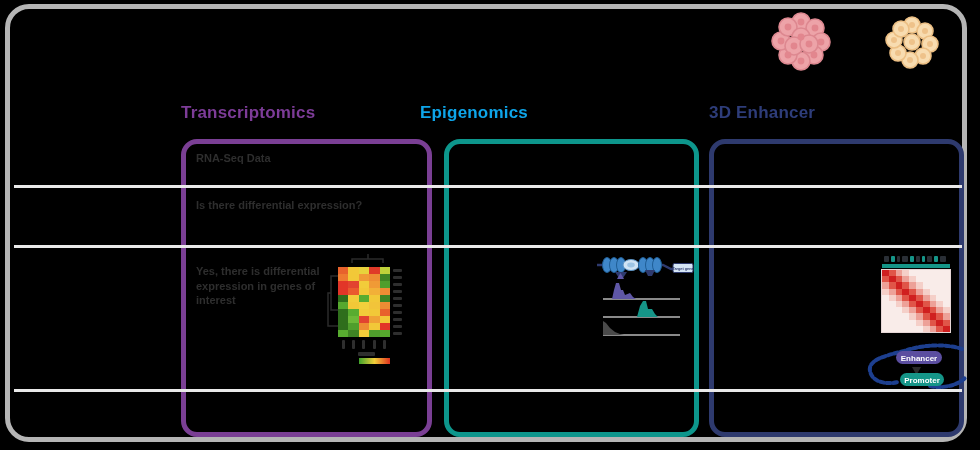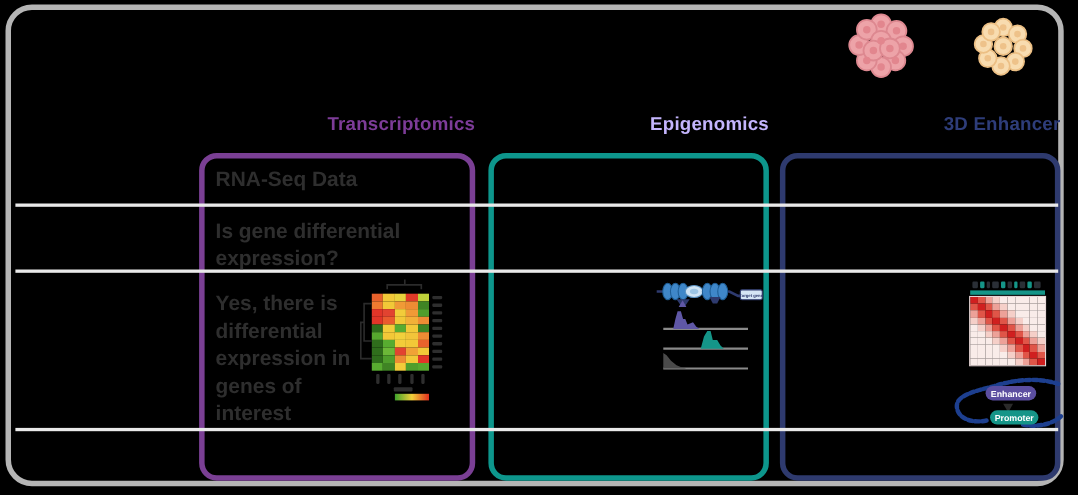--- a/index.html
+++ b/index.html
@@ -7,26 +7,26 @@
          font-family:"Liberation Sans",sans-serif;}
   .panel{position:absolute;left:5px;top:4px;width:962px;height:438px;box-sizing:border-box;
          border:5px solid #b5b5b5;border-radius:24px;background:transparent;z-index:1;}
   .sep{position:absolute;left:14px;width:948px;height:3px;background:#e9e9e9;z-index:5;}
   .sep1{top:185px}.sep2{top:245px}.sep3{top:389px}
   .colbox{position:absolute;top:139px;height:298px;box-sizing:border-box;border:5px solid;
           border-radius:16px;z-index:4;background:transparent;}
   .colbox.purple{left:181px;width:251px;border-color:#7a3f94;}
   .colbox.teal{left:444px;width:255px;border-color:#0d968c;}
   .colbox.navy{left:709px;width:255px;border-color:#2e3a6e;}
-  .colhead{position:absolute;top:103px;height:24px;z-index:6;text-align:right;
+  .colhead{position:absolute;top:103px;height:24px;z-index:6;text-align:left;
            font-size:17px;font-weight:800;letter-spacing:.2px;}
   .colhead.h1{left:181px;width:251px;color:#7d3c98;}
-  .colhead.h2{left:444px;width:255px;color:#c4b5fd;}
+  .colhead.h2{left:420px;width:255px;color:#0ea5e9;}
   .colhead.h3{left:709px;width:255px;color:#2e3d7a;}
-  .celltext{position:absolute;z-index:6;color:#2e2e2e;font-weight:700;font-size:19px;line-height:1.32;}
+  .celltext{position:absolute;z-index:6;color:#2e2e2e;font-weight:700;font-size:11px;line-height:1.32;}
   .t-rna{left:196px;top:151px;width:210px;}
   .t-q{left:196px;top:198px;width:180px;}
   .t-a{left:196px;top:264px;width:150px;}
   .t-e{left:196px;top:400px;width:210px;}
   .abs{position:absolute;z-index:6;}
   
   .hm-wrap{left:325px;top:250px;width:82px;height:120px;}
   .hm-grid{position:absolute;left:13px;top:17px;width:52px;height:70px;display:grid;
            grid-template-columns:repeat(5,1fr);grid-auto-rows:1fr;}
   .hm-rowticks{position:absolute;left:68px;top:17px;height:70px;display:flex;flex-direction:column;
@@ -112,21 +112,21 @@
 
   <div class="colbox purple"></div>
   <div class="colbox teal"></div>
   <div class="colbox navy"></div>
 
   <div class="sep sep1"></div>
   <div class="sep sep2"></div>
   <div class="sep sep3"></div>
 
   <div class="celltext t-rna">RNA-Seq Data</div>
-  <div class="celltext t-q">Is gene differential expression?</div>
+  <div class="celltext t-q">Is there differential expression?</div>
   <div class="celltext t-a">Yes, there is differential expression in genes of interest</div>
 
   <div class="abs hm-wrap">
     <svg style="left:0;top:0" width="82" height="120" viewBox="0 0 82 120">
       <g stroke="#2b2b2b" stroke-width="1.5" fill="none">
         <path d="M27,13 L27,9 L58,9 L58,13"></path>
         <path d="M43,9 L43,4"></path>
         <path d="M13,26 L6,26 L6,60 L13,60"></path>
         <path d="M6,43 L3,43 L3,76 L13,76"></path>
       </g>

